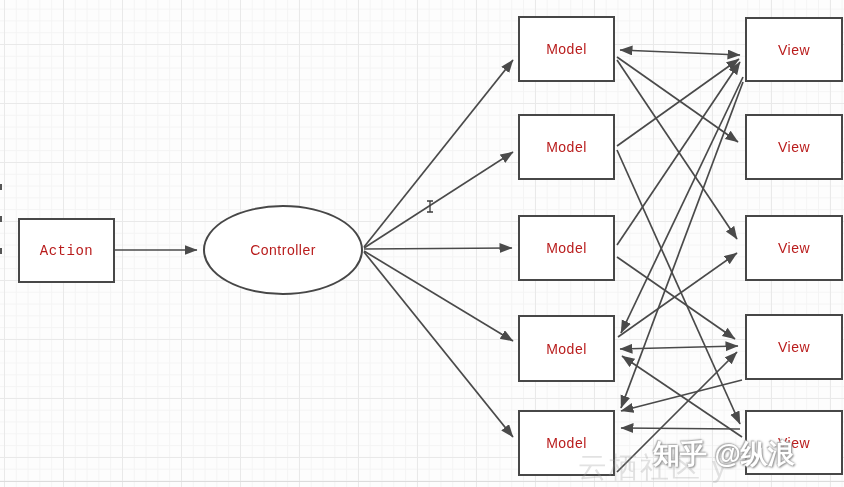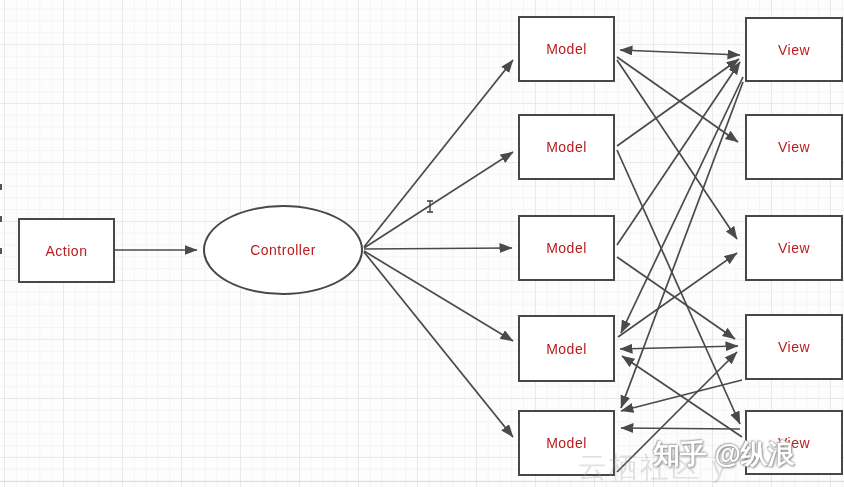--- a/index.html
+++ b/index.html
@@ -71,21 +71,21 @@
         <line x1="742" y1="380" x2="621" y2="411" marker-end="url(#ah)"></line>
         <line x1="740" y1="429" x2="621" y2="428" marker-end="url(#ah)"></line>
         <line x1="617" y1="150" x2="740" y2="424" marker-end="url(#ah)"></line>
       </g>
     <g stroke="#3c3c3c" stroke-width="1.3">
       <path d="M427,201 h6 M430,201 v11 M427,212 h6"></path>
     </g>
   </svg>
 
   <div id="nodes">
-      <div class="node" style="left: 18px; top: 218px; width: 97px; height: 65px;">
+      <div class="node" style="left: 18px; top: 218px; width: 97px; height: 65px; font-family: Liberation Mono, monospace;">
         <span>Action</span>
       </div>
       <div class="node ellipse" style="left: 203px; top: 205px; width: 160px; height: 90px;">
         <span>Controller</span>
       </div>
       <div class="node" style="left: 518px; top: 16px; width: 97px; height: 66px;">
         <span>Model</span>
       </div>
       <div class="node" style="left: 518px; top: 114px; width: 97px; height: 66px;">
         <span>Model</span>

